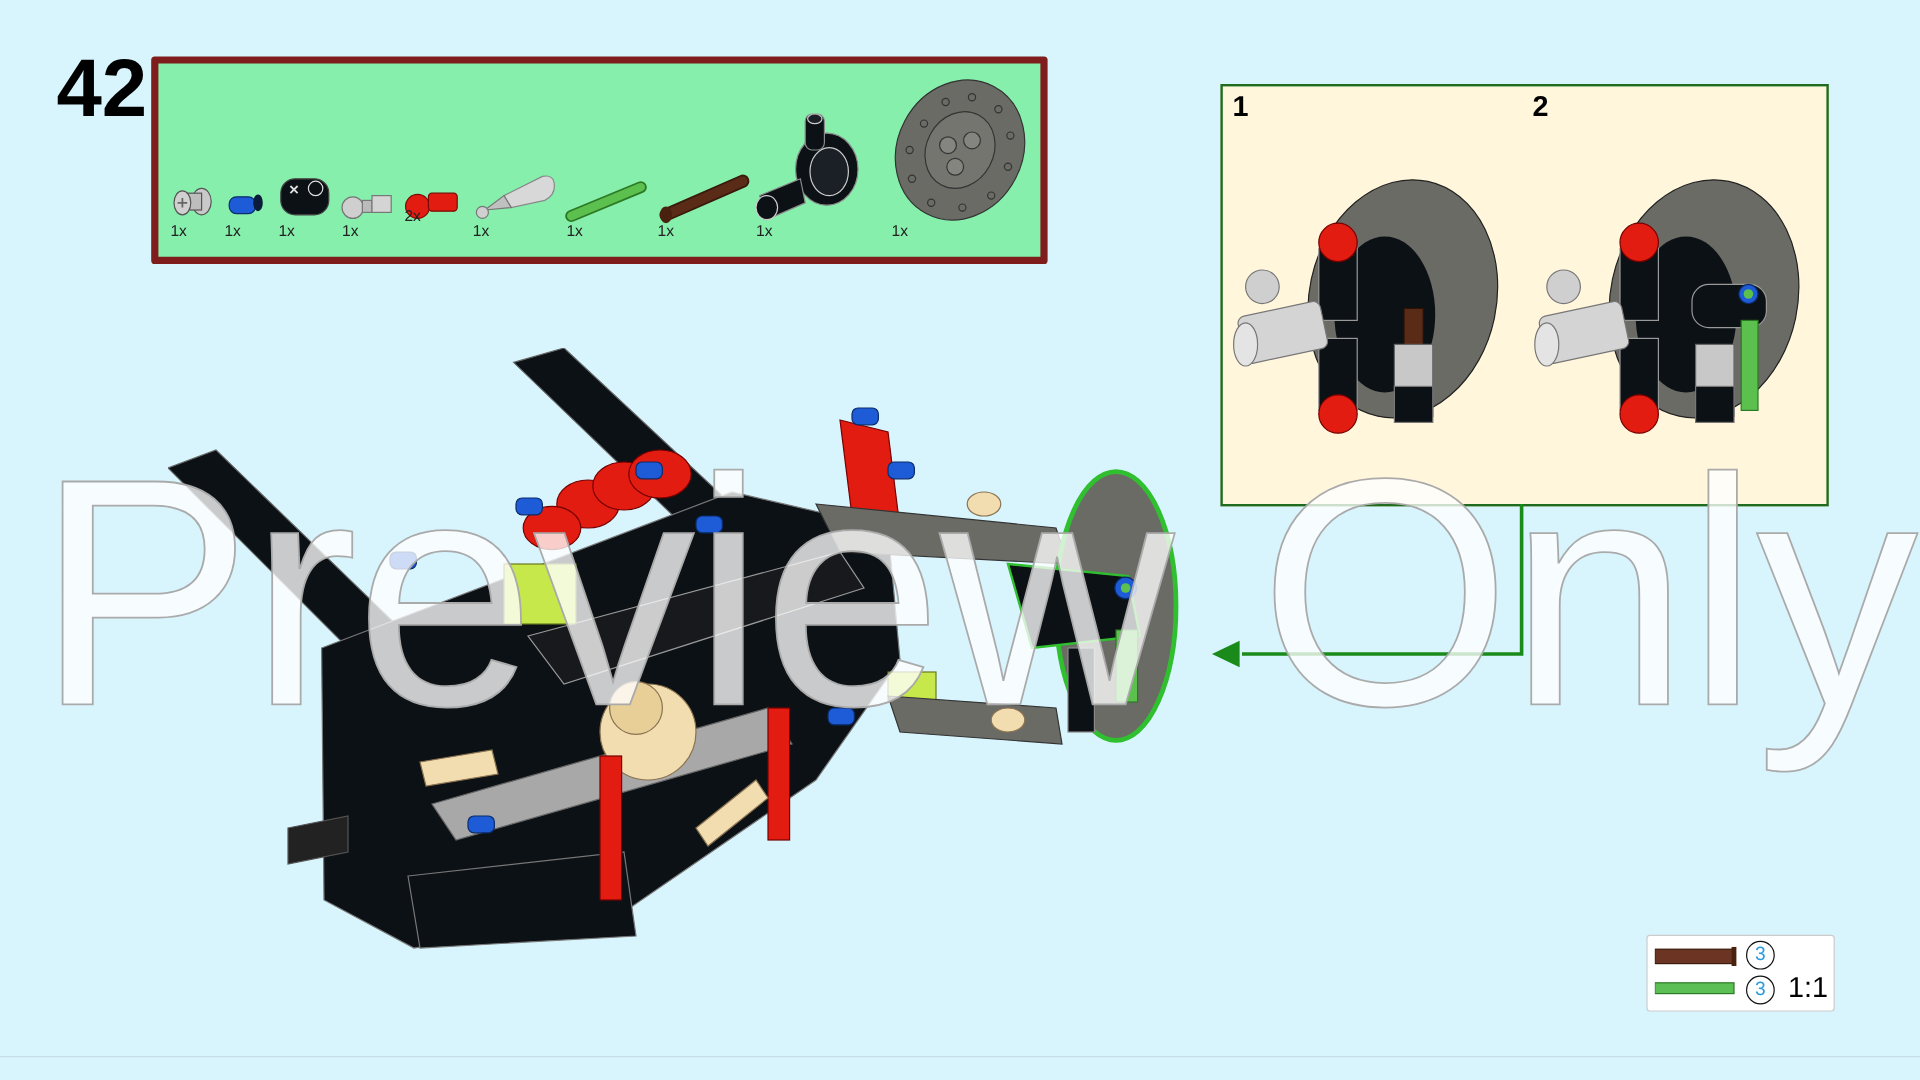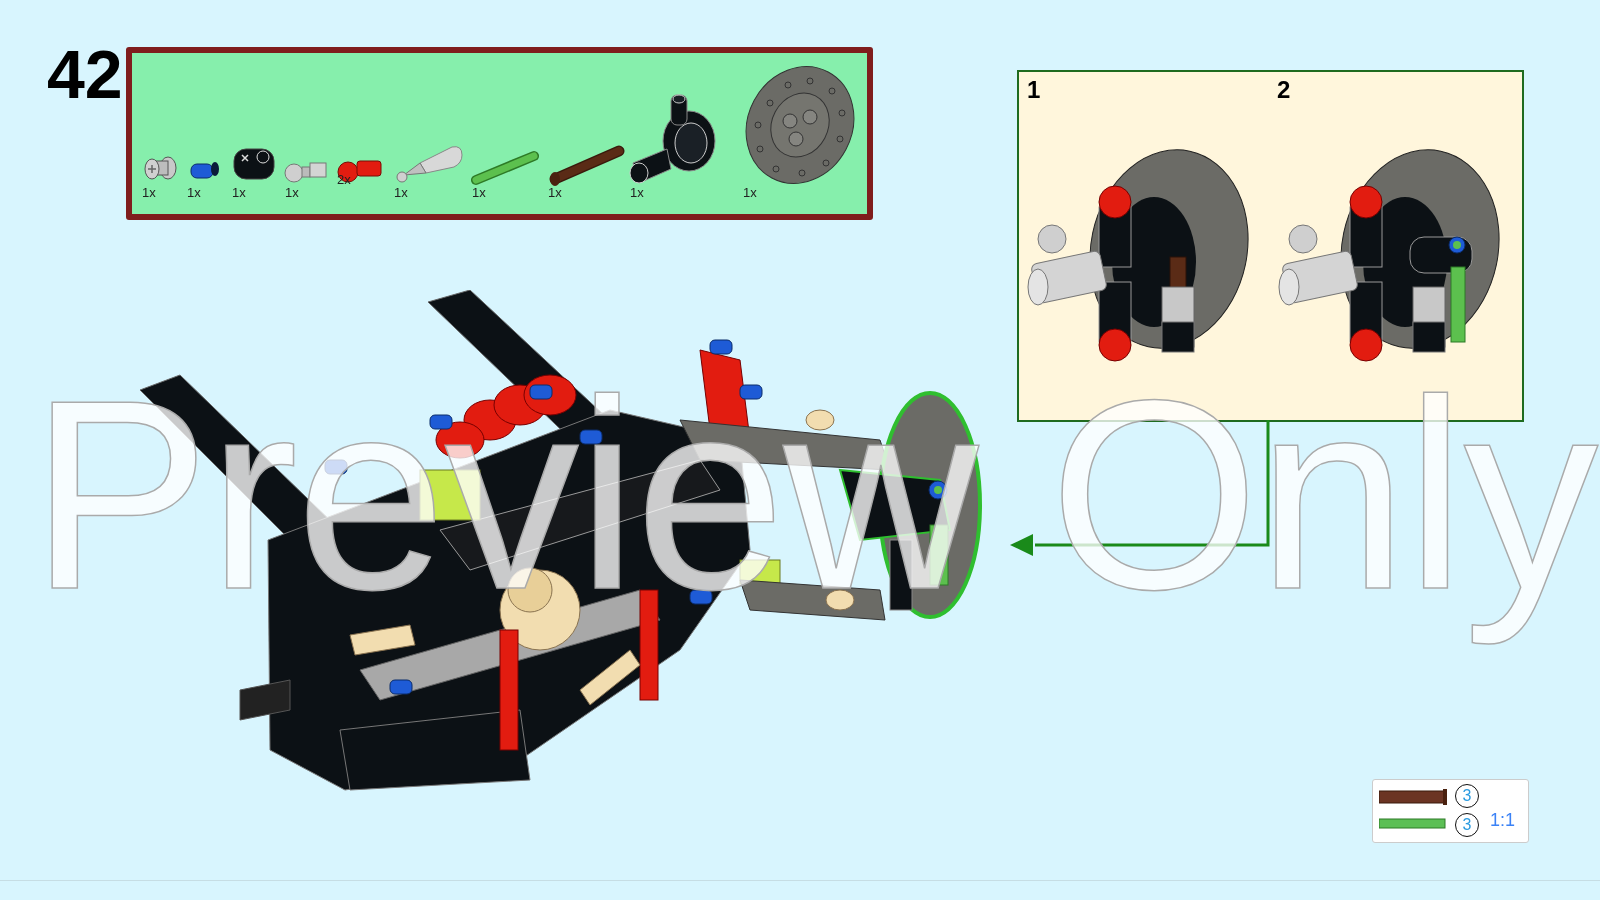--- a/index.html
+++ b/index.html
@@ -26,21 +26,21 @@
   }
   .sub-step-label {
     position:absolute; font-size:24px; font-weight:bold; color:#000;
   }
   .callout-line { position:absolute; }
   .legend {
     position:absolute; left:1372px; top:779px; width:155px; height:62px;
     background:#fff; border:1.5px solid #ccc; border-radius:3px;
   }
   .legend-ratio {
-    position:absolute; left:117px; top:30px; font-size:18px; color:#3b82f6;
+    position:absolute; left:117px; top:30px; font-size:24px; color:#000000;
   }
   .legend-count {
     position:absolute; width:22px; height:22px; border:1.5px solid #111;
     border-radius:50%; text-align:center; line-height:22px;
     font-size:16px; color:#2b9be0;
   }
   .watermark {
     position:absolute; left:30px; top:360px;
     font-size:270px; color:rgba(255,255,255,0.78);
     -webkit-text-stroke:1.5px #aaa; letter-spacing:-2px;

